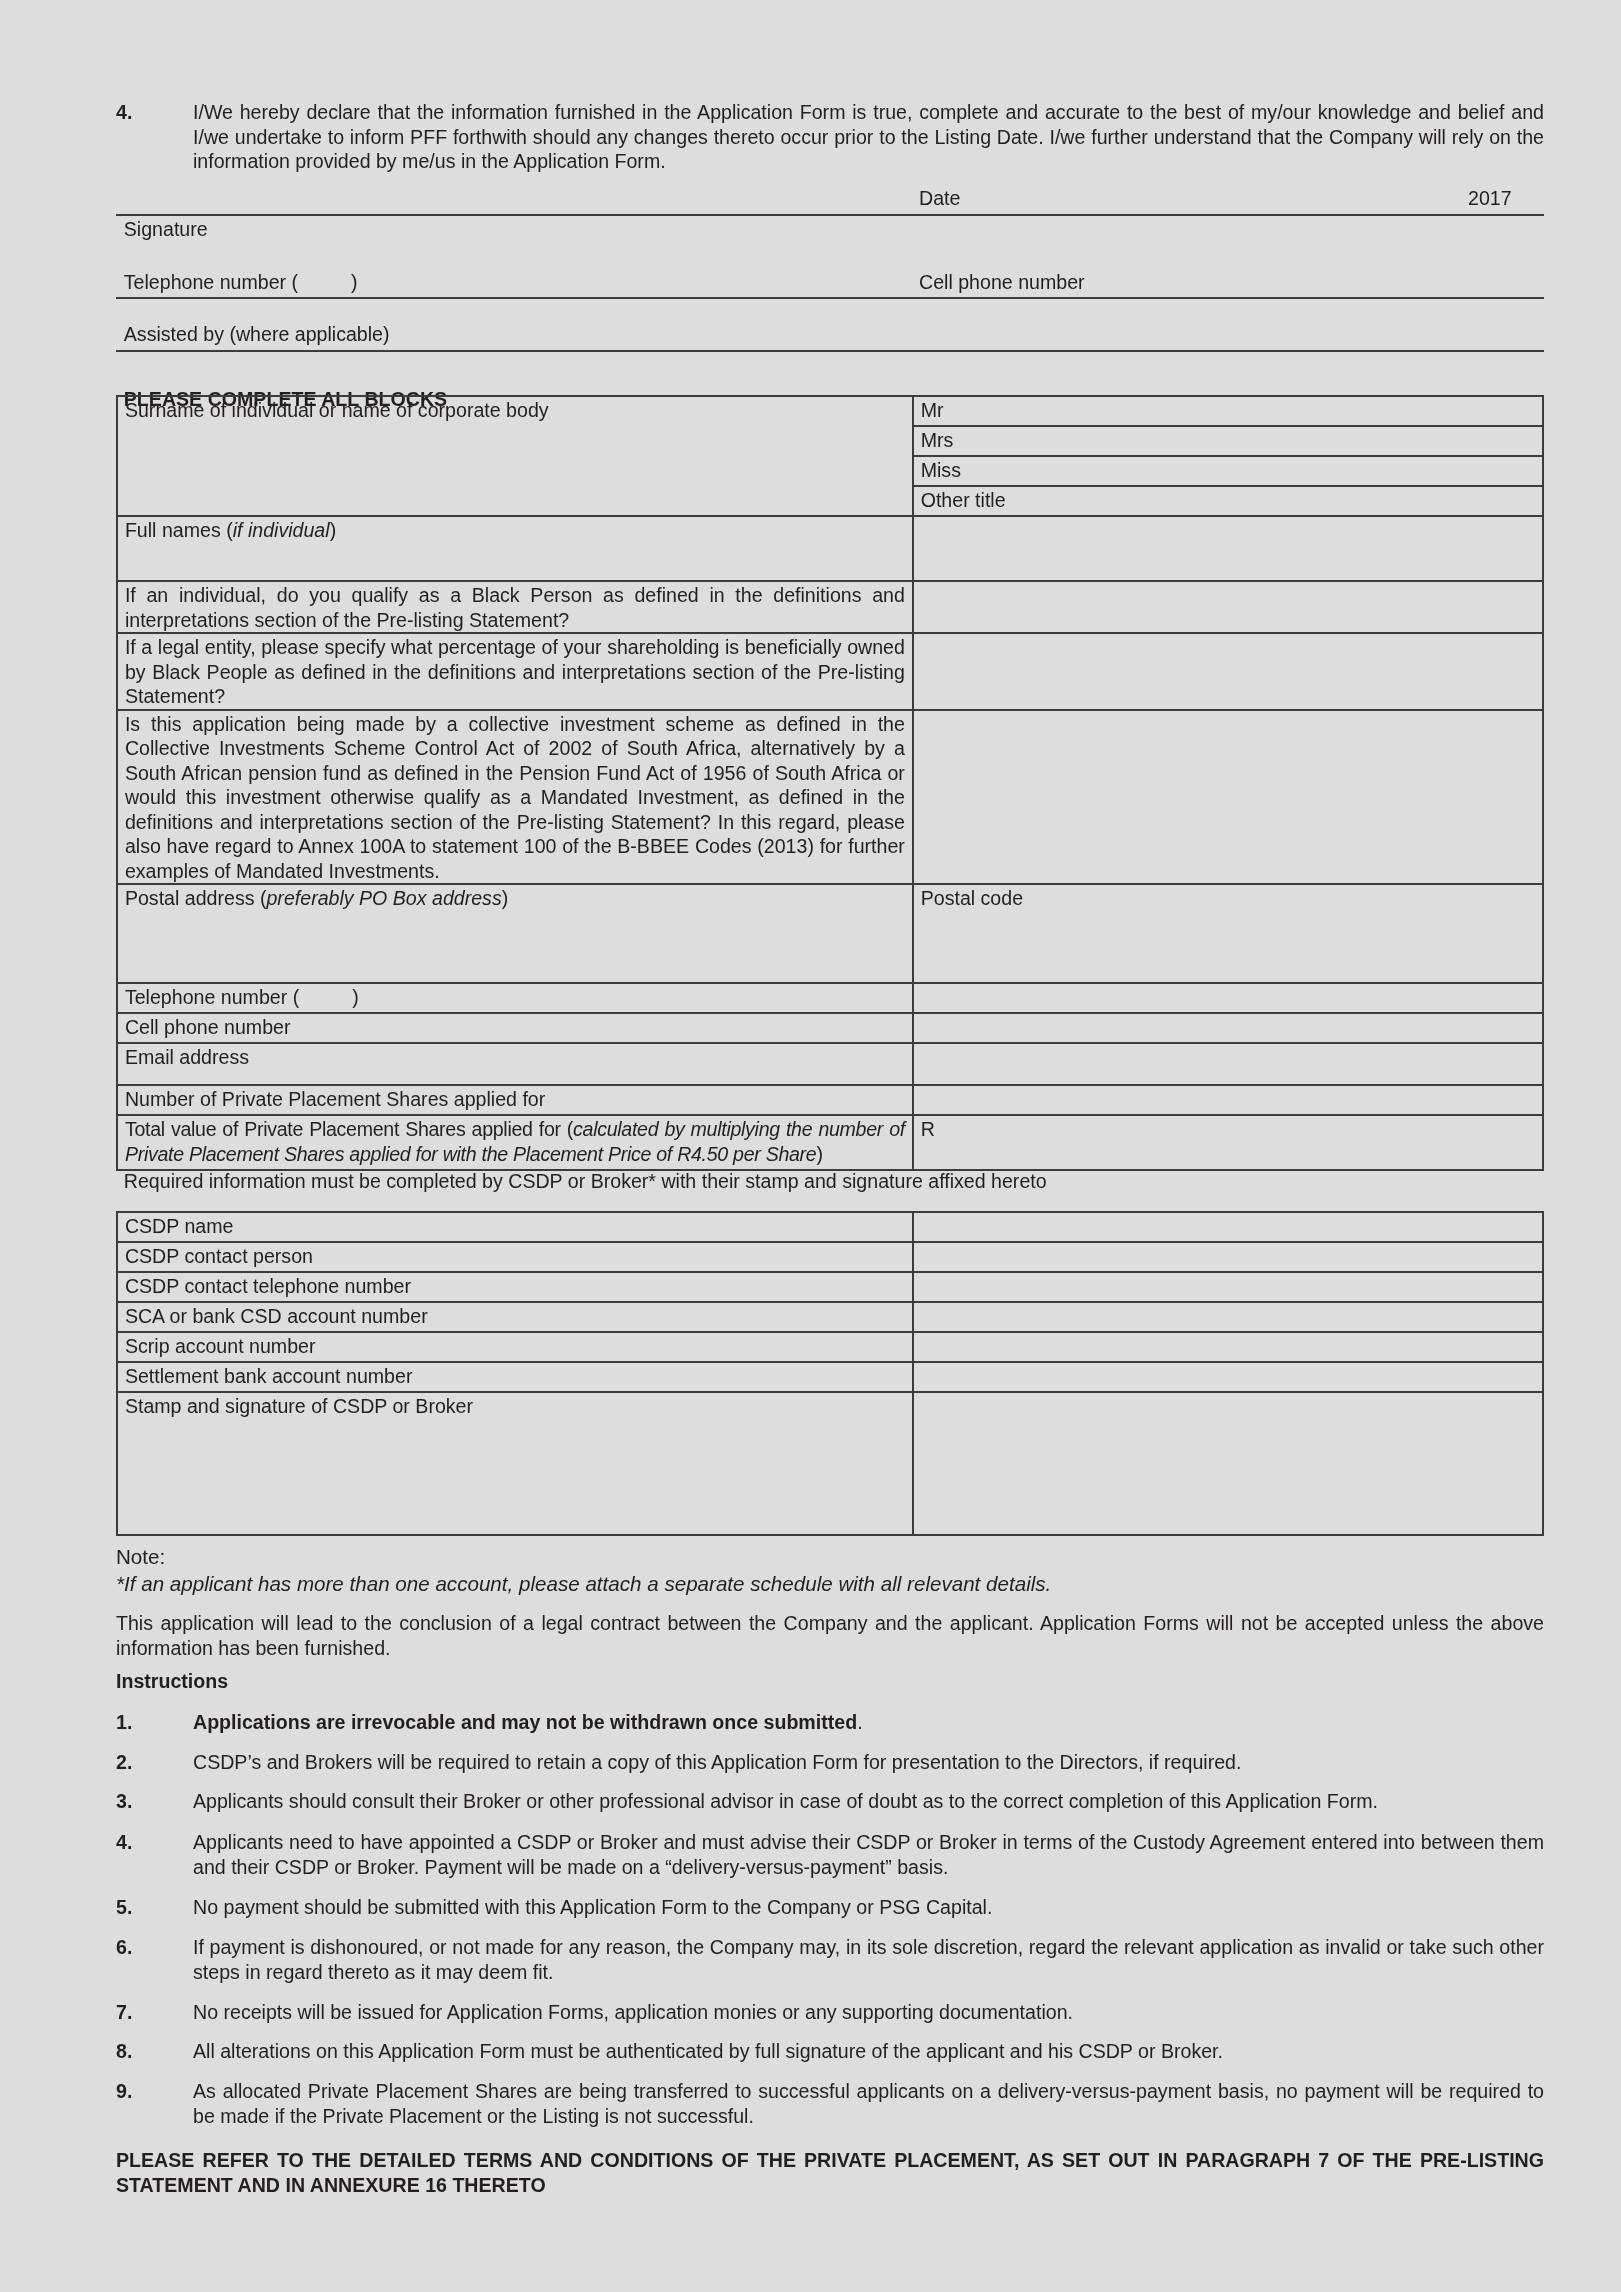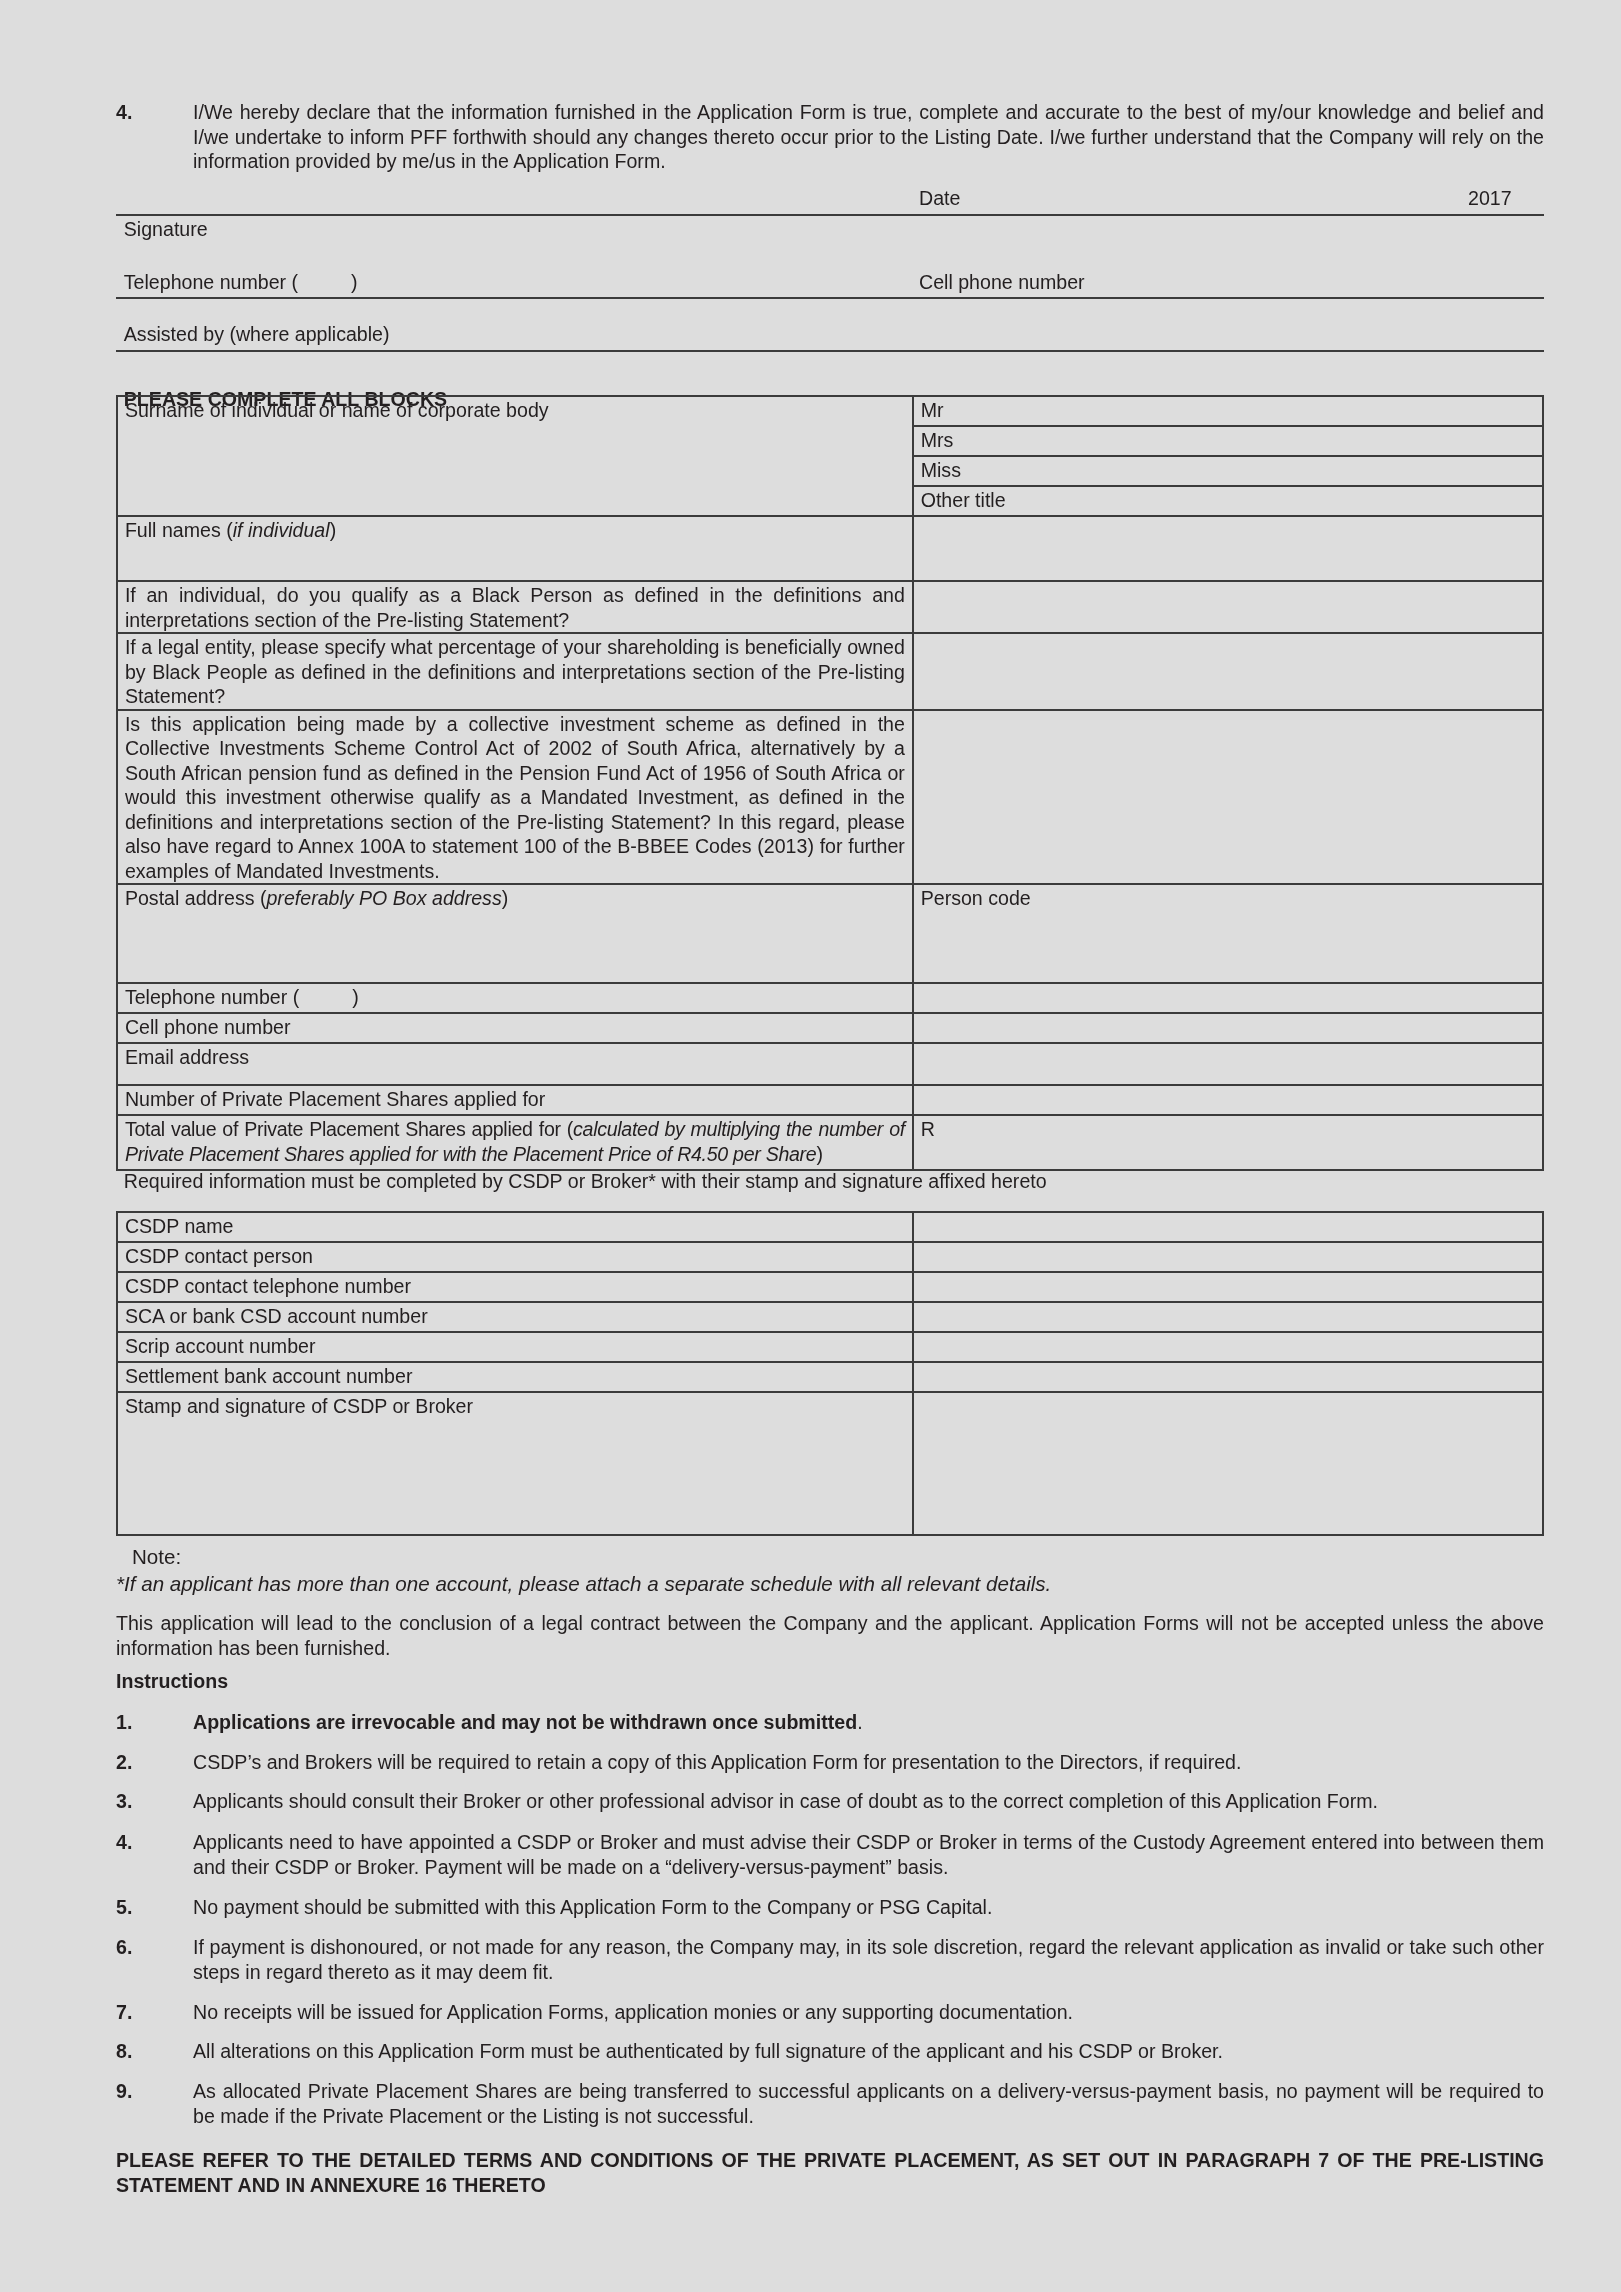--- a/index.html
+++ b/index.html
@@ -90,21 +90,21 @@
     <tr style="height:74px;">
       <td class="left">If a legal entity, please specify what percentage of your shareholding is beneficially owned by Black People as defined in the definitions and interpretations section of the Pre-listing Statement?</td>
       <td></td>
     </tr>
     <tr style="height:173px;">
       <td class="left">Is this application being made by a collective investment scheme as defined in the Collective Investments Scheme Control Act of 2002 of South Africa, alternatively by a South African pension fund as defined in the Pension Fund Act of 1956 of South Africa or would this investment otherwise qualify as a Mandated Investment, as defined in the definitions and interpretations section of the Pre-listing Statement? In this regard, please also have regard to Annex 100A to statement 100 of the B-BBEE Codes (2013) for further examples of Mandated Investments.</td>
       <td></td>
     </tr>
     <tr style="height:99px;">
       <td class="left"><span>Postal address (</span><span class="ital">preferably PO Box address</span><span>)</span></td>
-      <td>Person code</td>
+      <td>Postal code</td>
     </tr>
     <tr style="height:30px;">
       <td class="left"><span>Telephone number (</span><span style="display:inline-block;width:53px;"></span><span>)</span></td>
       <td></td>
     </tr>
     <tr style="height:30px;">
       <td class="left">Cell phone number</td>
       <td></td>
     </tr>
     <tr style="height:42px;">
@@ -150,21 +150,21 @@
       <td class="left">Settlement bank account number</td>
       <td></td>
     </tr>
     <tr style="height:143px;">
       <td class="left">Stamp and signature of CSDP or Broker</td>
       <td></td>
     </tr>
   </tbody>
     </table>
 
-  <span class="field-label" style="left:16px; top:1545px; font-size:20.6px;text-align:right;">Note:</span>
+  <span class="field-label" style="left:0; top:1545px; font-size:20.6px;text-align:right;">Note:</span>
   <span class="field-label ital" style="left:0; top:1572px; font-size:20.6px;">*If an applicant has more than one account, please attach a separate schedule with all relevant details.</span>
 
   <div class="abs" style="left:0; top:1611px; width:1428px; line-height:24.5px; text-align:justify;">This application will lead to the conclusion of a legal contract between the Company and the applicant. Application Forms will not be accepted unless the above information has been furnished.</div>
 
   <span class="field-label bold" style="left:0; top:1670px;">Instructions</span>
 
   <div class="instr" style="top:1710px;">
     <span class="num">1.</span>
     <div class="txt"><span class="bold">Applications are irrevocable and may not be withdrawn once submitted</span><span>.</span></div>
   </div>

